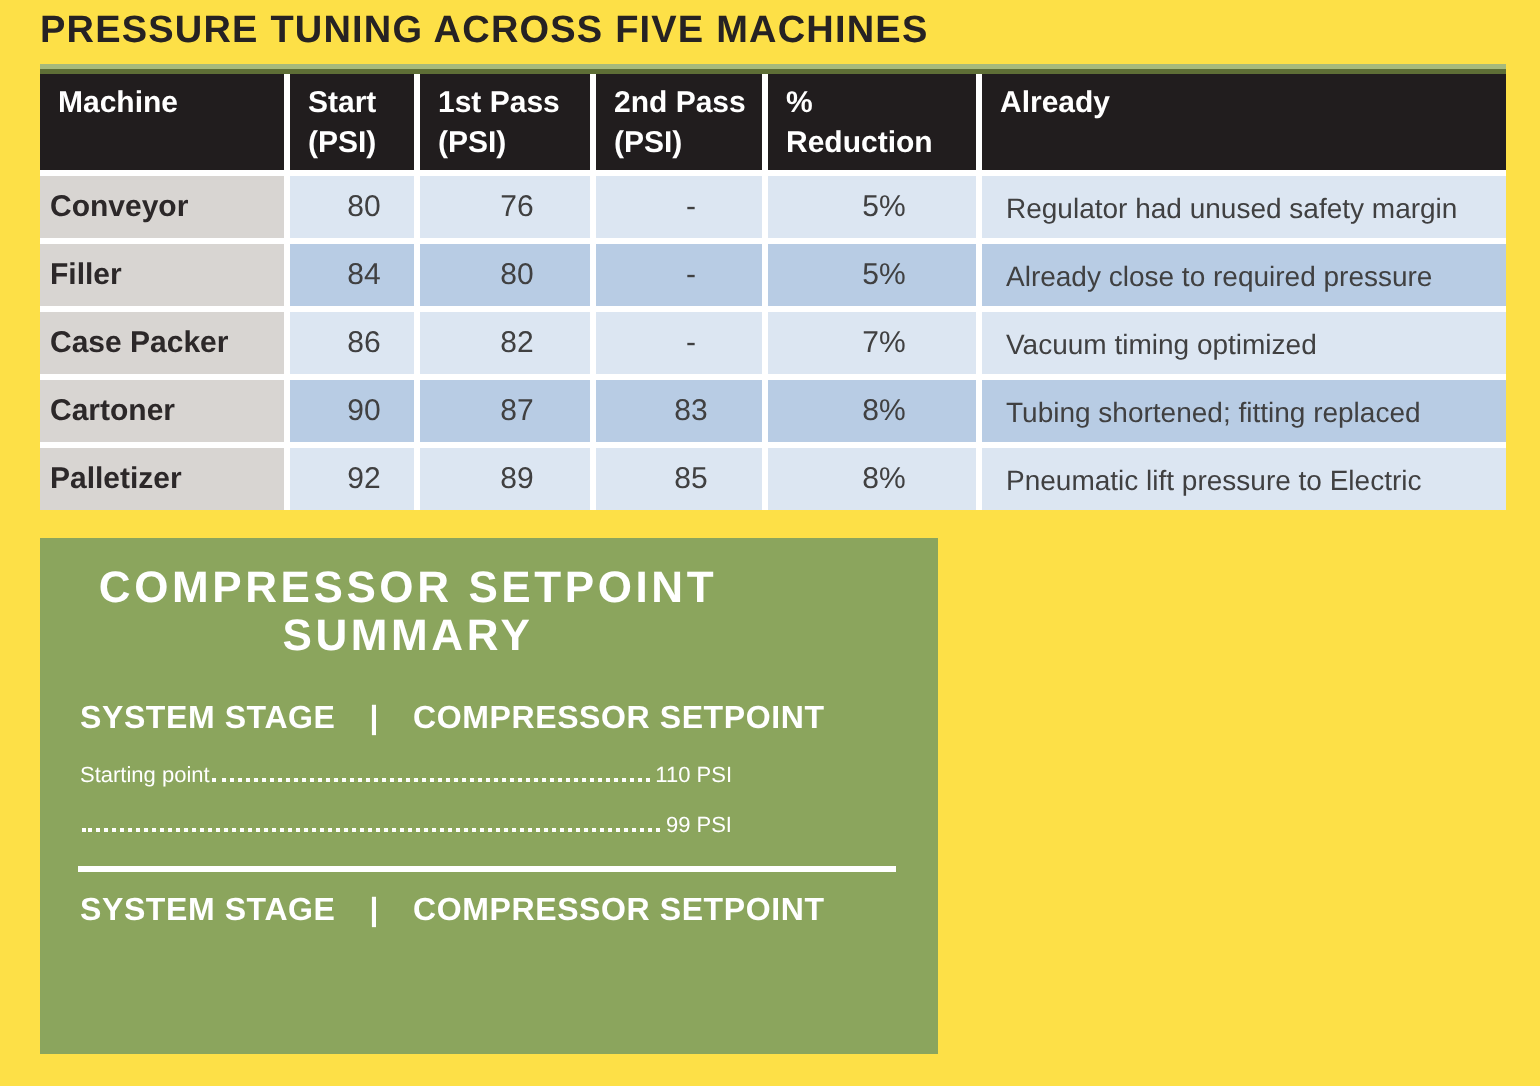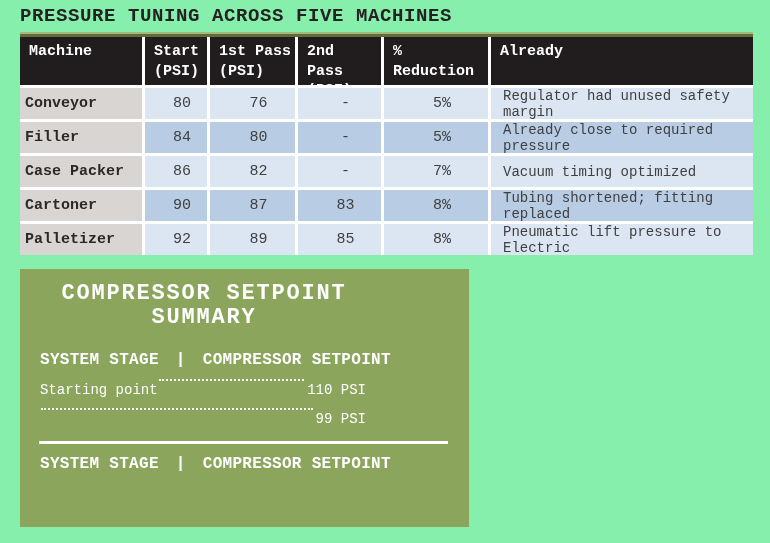--- a/index.html
+++ b/index.html
@@ -3,21 +3,21 @@
 <meta charset="utf-8">
 <style>
   * { margin:0; padding:0; box-sizing:border-box; }
   html,body { background:#ffffff; }
   body {
     width:770px; height:543px;
     font-family:"Liberation Sans", sans-serif;
     position:relative;
     overflow:hidden;
   }
-  .canvas { position:absolute; inset:0; background:#86efac;font-family:Liberation Mono, monospace; }
+  .canvas { position:absolute; inset:0; background:#fde047; }
 
   
   .page-title {
     position:absolute; left:20px; top:5px;
     font-size:19px; font-weight:bold; color:#262223;
     letter-spacing:0.6px; white-space:nowrap;
   }
 
   
   .table-wrap { position:absolute; left:20px; top:32px; width:733px; }
@@ -64,22 +64,22 @@
     line-height:1.09;
   }
   .sec-header {
     font-size:16px; font-weight:bold; letter-spacing:0.3px;
     white-space:nowrap;
   }
   .sec-header .pipe { display:inline-block; margin:0 17px; font-weight:bold; }
   .sec1-header { margin-top:21px; }
   .sec2-header { margin-top:11px; }
   .leader-row {
-    display:flex; align-items:flex-start;
-    width:326px; font-size:14px; margin-top:13px;
+    display:flex; align-items:flex-end;
+    width:326px; font-size:11px; margin-top:13px;
     white-space:nowrap;
   }
   .leader-dots {
     flex:1 1 auto;
     border-bottom:2px dotted #ffffff;
     margin:0 3px 0 1px;
     transform:translateY(-3px);
     min-width:10px;
   }
   .divider {

